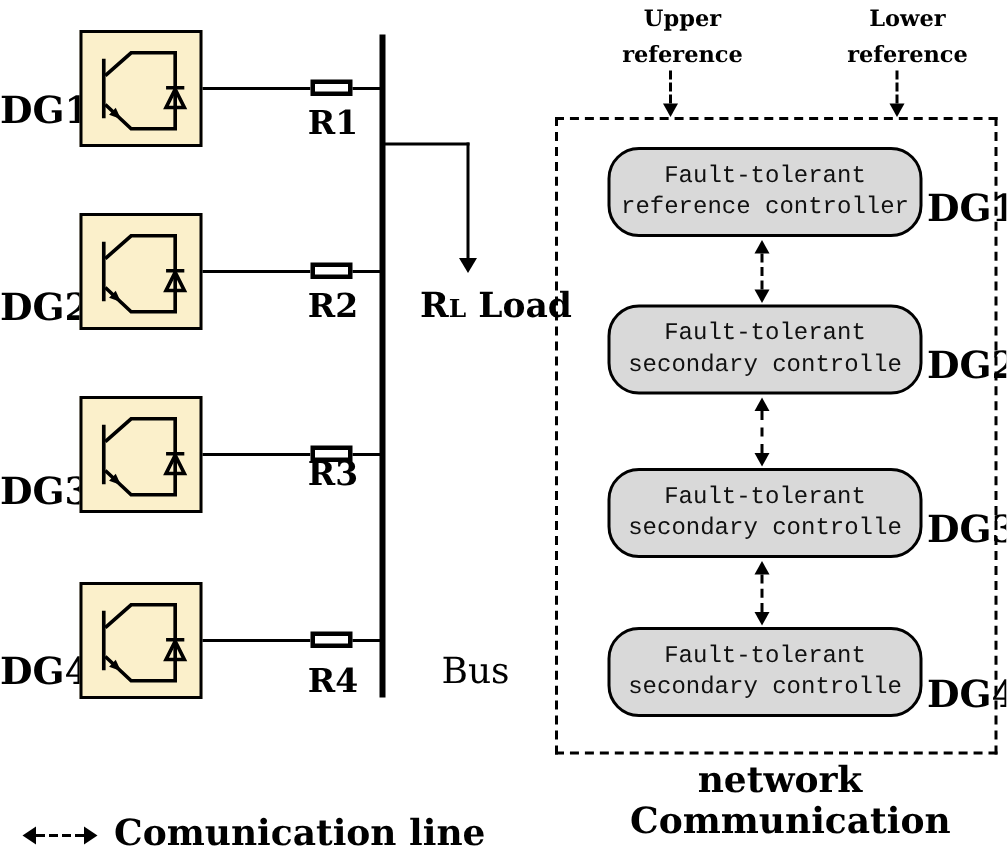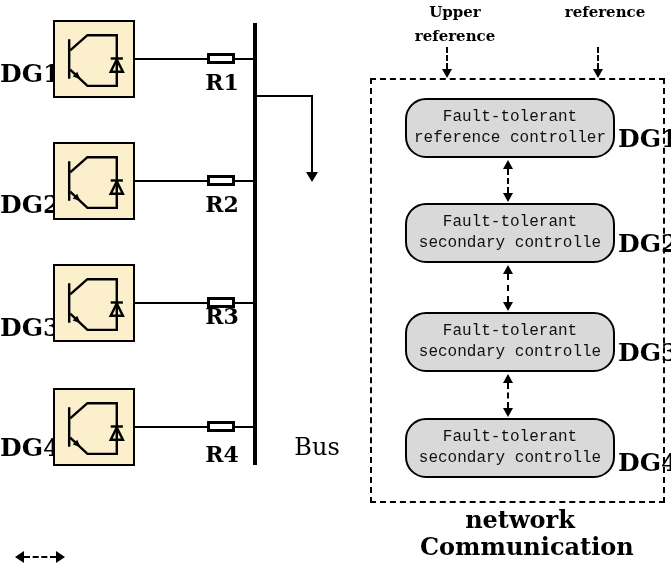--- a/index.html
+++ b/index.html
@@ -147,35 +147,38 @@
   <div class="resistor" style="top:421px"></div>
   <div class="hline" style="left:235px;top:426px;width:20px"></div>
   <div class="r-label" style="top:441px">R4</div>
 
   <div class="bus-line"></div>
   <div class="bus-label">Bus</div>
 
   <div class="hline" style="left:255px;top:95px;width:58px"></div>
   <div class="vline" style="left:311px;top:95px;height:78px"></div>
   <div class="ah-down" style="position:absolute;left:306px;top:172px"></div>
+  <div class="load-label"><span>R</span><span class="sub">L</span><span> Load</span></div>
 
 
   <div class="legend-arrow">
     <div class="ah-left"></div>
     <div class="h-stem"></div>
     <div class="ah-right"></div>
   </div>
+  <div class="legend-label">Comunication line</div>
 
   <div class="comm-box"></div>
 
   <div class="ref-label" style="left:389px">
     <div>Upper</div>
     <div>reference</div>
   </div>
   <div class="ref-label" style="left:539px">
+    <div>Lower</div>
     <div>reference</div>
   </div>
   <div class="ref-arrow" style="left:442px">
     <div class="v-stem"></div>
     <div class="ah-down-sm"></div>
   </div>
   <div class="ref-arrow" style="left:593px">
     <div class="v-stem"></div>
     <div class="ah-down-sm"></div>
   </div>

